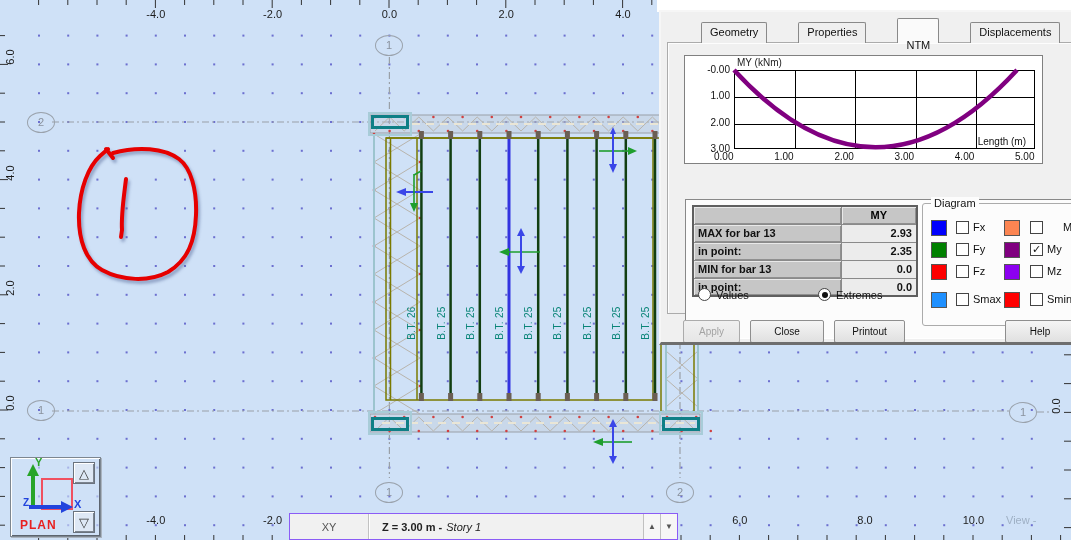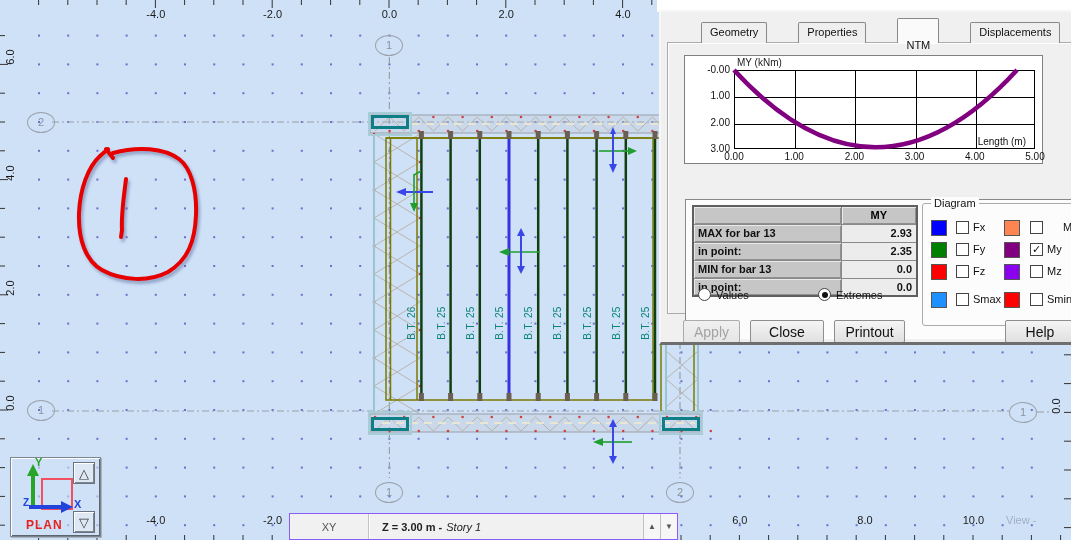--- a/index.html
+++ b/index.html
@@ -45,21 +45,21 @@
   #plan-widget {
     position:absolute; left:10px; top:457px; width:91px; height:80px; z-index:6;
     border:1px solid #7d8690; box-shadow:inset 1px 1px 0 #ffffff, inset -1px -1px 0 #5c646e, 1px 1px 0 #aab4c0;
     background:rgba(207,225,247,.6);
   }
   .tri-btn {
     position:absolute; width:22px; height:22px; background:#DEE8F5;
     border:1px solid #6a737e; box-shadow:inset 1px 1px 0 #ffffff, inset -1px -1px 0 #7b848f;
     display:flex; align-items:center; justify-content:center; font-size:13px; color:#333; line-height:1;
   }
-  #plan-widget .plan-text { position:absolute; left:15px; top:60px; color:#E82020; font-weight:700; font-size:12px; letter-spacing:1px; }
+  #plan-widget .plan-text { position:absolute; left:9px; top:60px; color:#E82020; font-weight:700; font-size:12px; letter-spacing:1px; }
   #plan-widget .y-text { position:absolute; left:24px; top:-2px; color:#28A428; font-weight:700; }
   #plan-widget .x-text { position:absolute; left:63px; top:40px; color:#2244DD; font-weight:700; }
   #plan-widget .z-text { position:absolute; left:12px; top:39px; color:#2244DD; font-weight:700; font-size:10px; }
 
   
   #panel { position:absolute; left:657px; top:0; width:414px; height:345px; z-index:10; }
   #panel .topstrip { position:absolute; left:0; top:0; width:414px; height:12px; background:#FFFFFF; }
   #panel .body {
     position:absolute; left:2px; top:10px; width:412px; height:335px; background:#F0F0F0;
     border-top:2px solid #F6F6F6; border-left:2px solid #F6F6F6; border-bottom:3px solid #6e6e6e;
@@ -76,21 +76,21 @@
     border:1px solid #ABABAB; background:#F0F0F0; box-shadow:inset 1px 1px 0 #fdfdfd;
   }
 
   
   #chart-box { position:absolute; left:16px; top:12px; width:359px; height:109px; background:#fff; border:1px solid #808080; }
   #chart-title { position:absolute; left:52px; top:1px; font-size:10px; color:#222; }
   #plot { position:absolute; left:49px; top:14px; width:301px; height:79px; border:1px solid #000; }
   .gridv { position:absolute; top:0; width:1px; height:100%; background:#000; }
   .gridh { position:absolute; left:0; height:1px; width:100%; background:#000; }
   .ytick { position:absolute; width:45px; text-align:right; font-size:10px; color:#111; left:0; }
-  .xtick { position:absolute; width:40px; text-align:center; font-size:10px; color:#111; top:95px; }
+  .xtick { position:absolute; width:40px; font-size:10px; color:#111; top:95px; }
   #length-label { position:absolute; right:16px; top:80px; font-size:10px; color:#111; }
   #curve-svg { position:absolute; left:49px; top:14px; overflow:visible; }
 
   
   #white-strip {
     position:absolute; left:17px; top:156px; width:396px; height:140px; background:#FCFCFC;
     border:1px solid #888; border-right-color:#fff; border-bottom-color:#fff;
   }
   
   #result-table { position:absolute; left:24px; top:162px; border-collapse:collapse; border:2px solid #5f5f5f; }
@@ -115,21 +115,21 @@
 
   
   .radio-item { position:absolute; display:flex; align-items:center; }
   .radio-circle { width:13px; height:13px; border:1px solid #444; border-radius:50%; background:#fff; margin-right:5px;
     display:flex; align-items:center; justify-content:center; }
   .radio-dot { width:6px; height:6px; border-radius:50%; background:#111; }
 
   
   .pbtn {
     position:absolute; height:23px; background:linear-gradient(#F5F5F5,#E0E0E0);
-    border:1px solid #8E8E8E; border-radius:2px; font-size:14px; color:#111;
+    border:1px solid #8E8E8E; border-radius:2px; font-size:10px; color:#111;
     display:flex; align-items:center; justify-content:center; cursor:default;
   }
   .pbtn.disabled { color:#A3A3A3; background:linear-gradient(#F0F0F0,#E6E6E6); border-color:#ABABAB; }
 </style>
 </head>
 <body>
 <div id="root">
 
   <svg id="plan-svg" width="1071" height="540">
     <g id="dots-layer">

